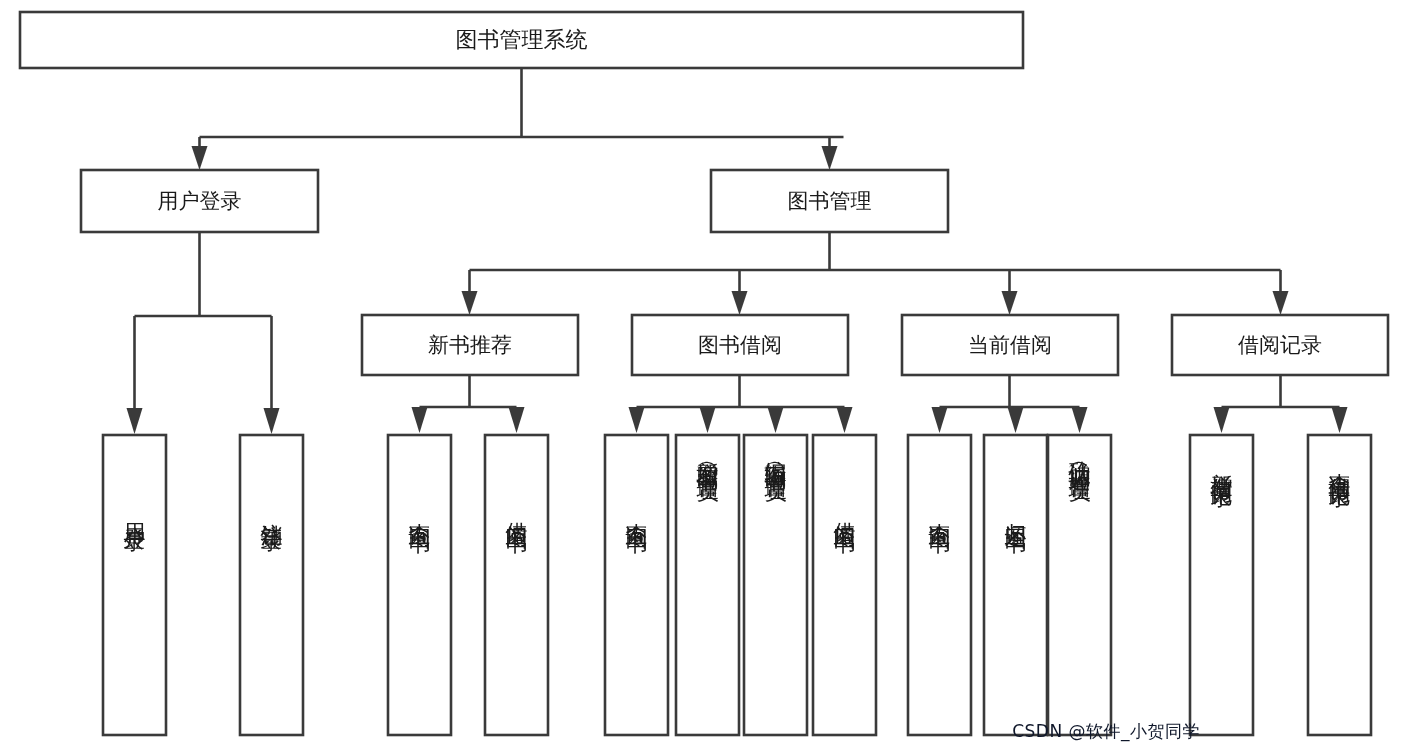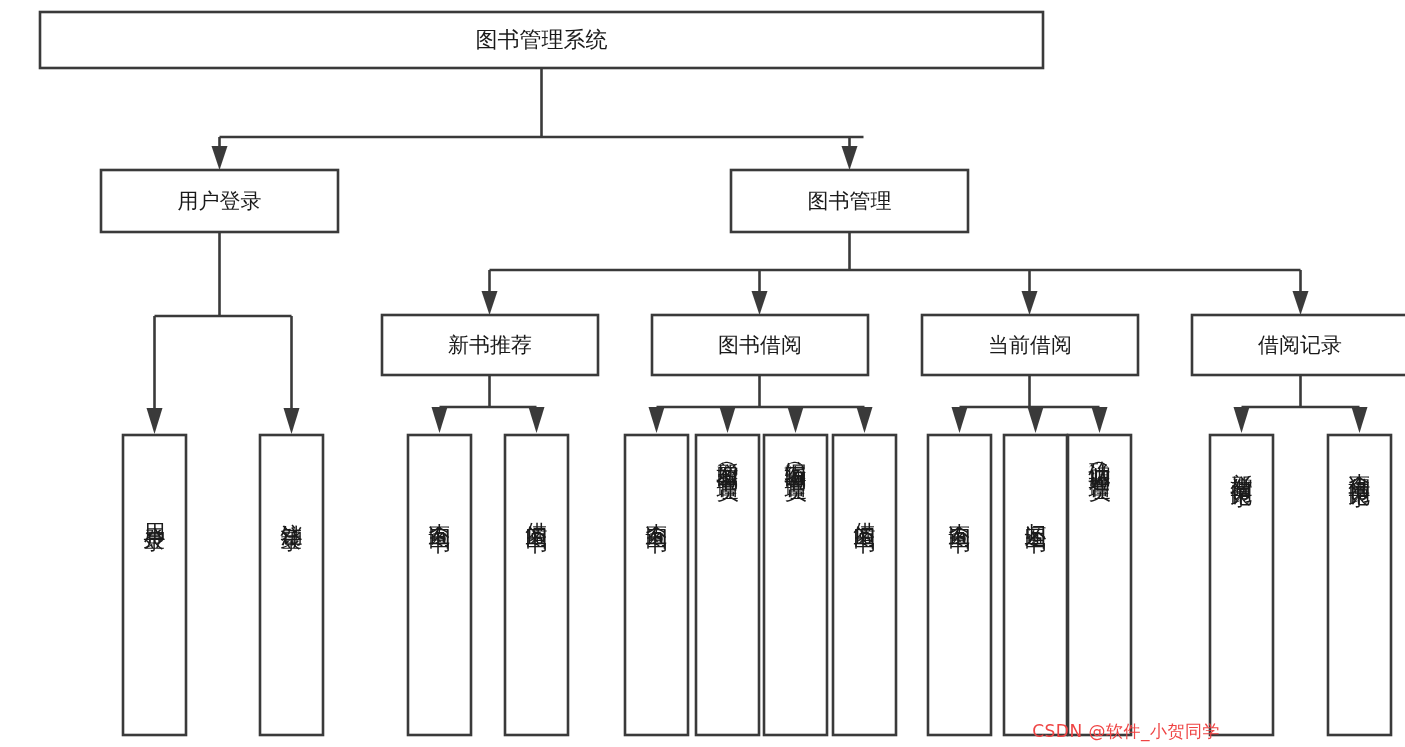--- a/index.html
+++ b/index.html
@@ -11,21 +11,20 @@
     width: 1405px;
     height: 747px;
     font-family: "DejaVu Sans", "Liberation Sans", sans-serif;
     overflow: hidden;
   }
   #diagram-root {
     position: relative;
     width: 1208px;
     height: 747px;
     background: #ffffff;
-    margin-left: 20px;
   }
   svg.flow-svg {
     position: absolute;
     left: 0;
     top: 0;
     width: 1405px;
     height: 747px;
   }
   .node-box {
     fill: #ffffff;
@@ -65,21 +64,21 @@
     text-align: center;
     transform: translateX(-50%);
     pointer-events: none;
   }
   .watermark {
     position: absolute;
     right: 8px;
     bottom: 4px;
     font-family: "DejaVu Sans", "Liberation Sans", sans-serif;
     font-size: 17px;
-    color: #ef4444;
+    color: #0f172a;
     white-space: nowrap;
     letter-spacing: 0.5px;
   }
 </style>
 </head>
 <body>
 
 <div id="diagram-root">
 
   <svg class="flow-svg" viewBox="0 0 1405 747">

